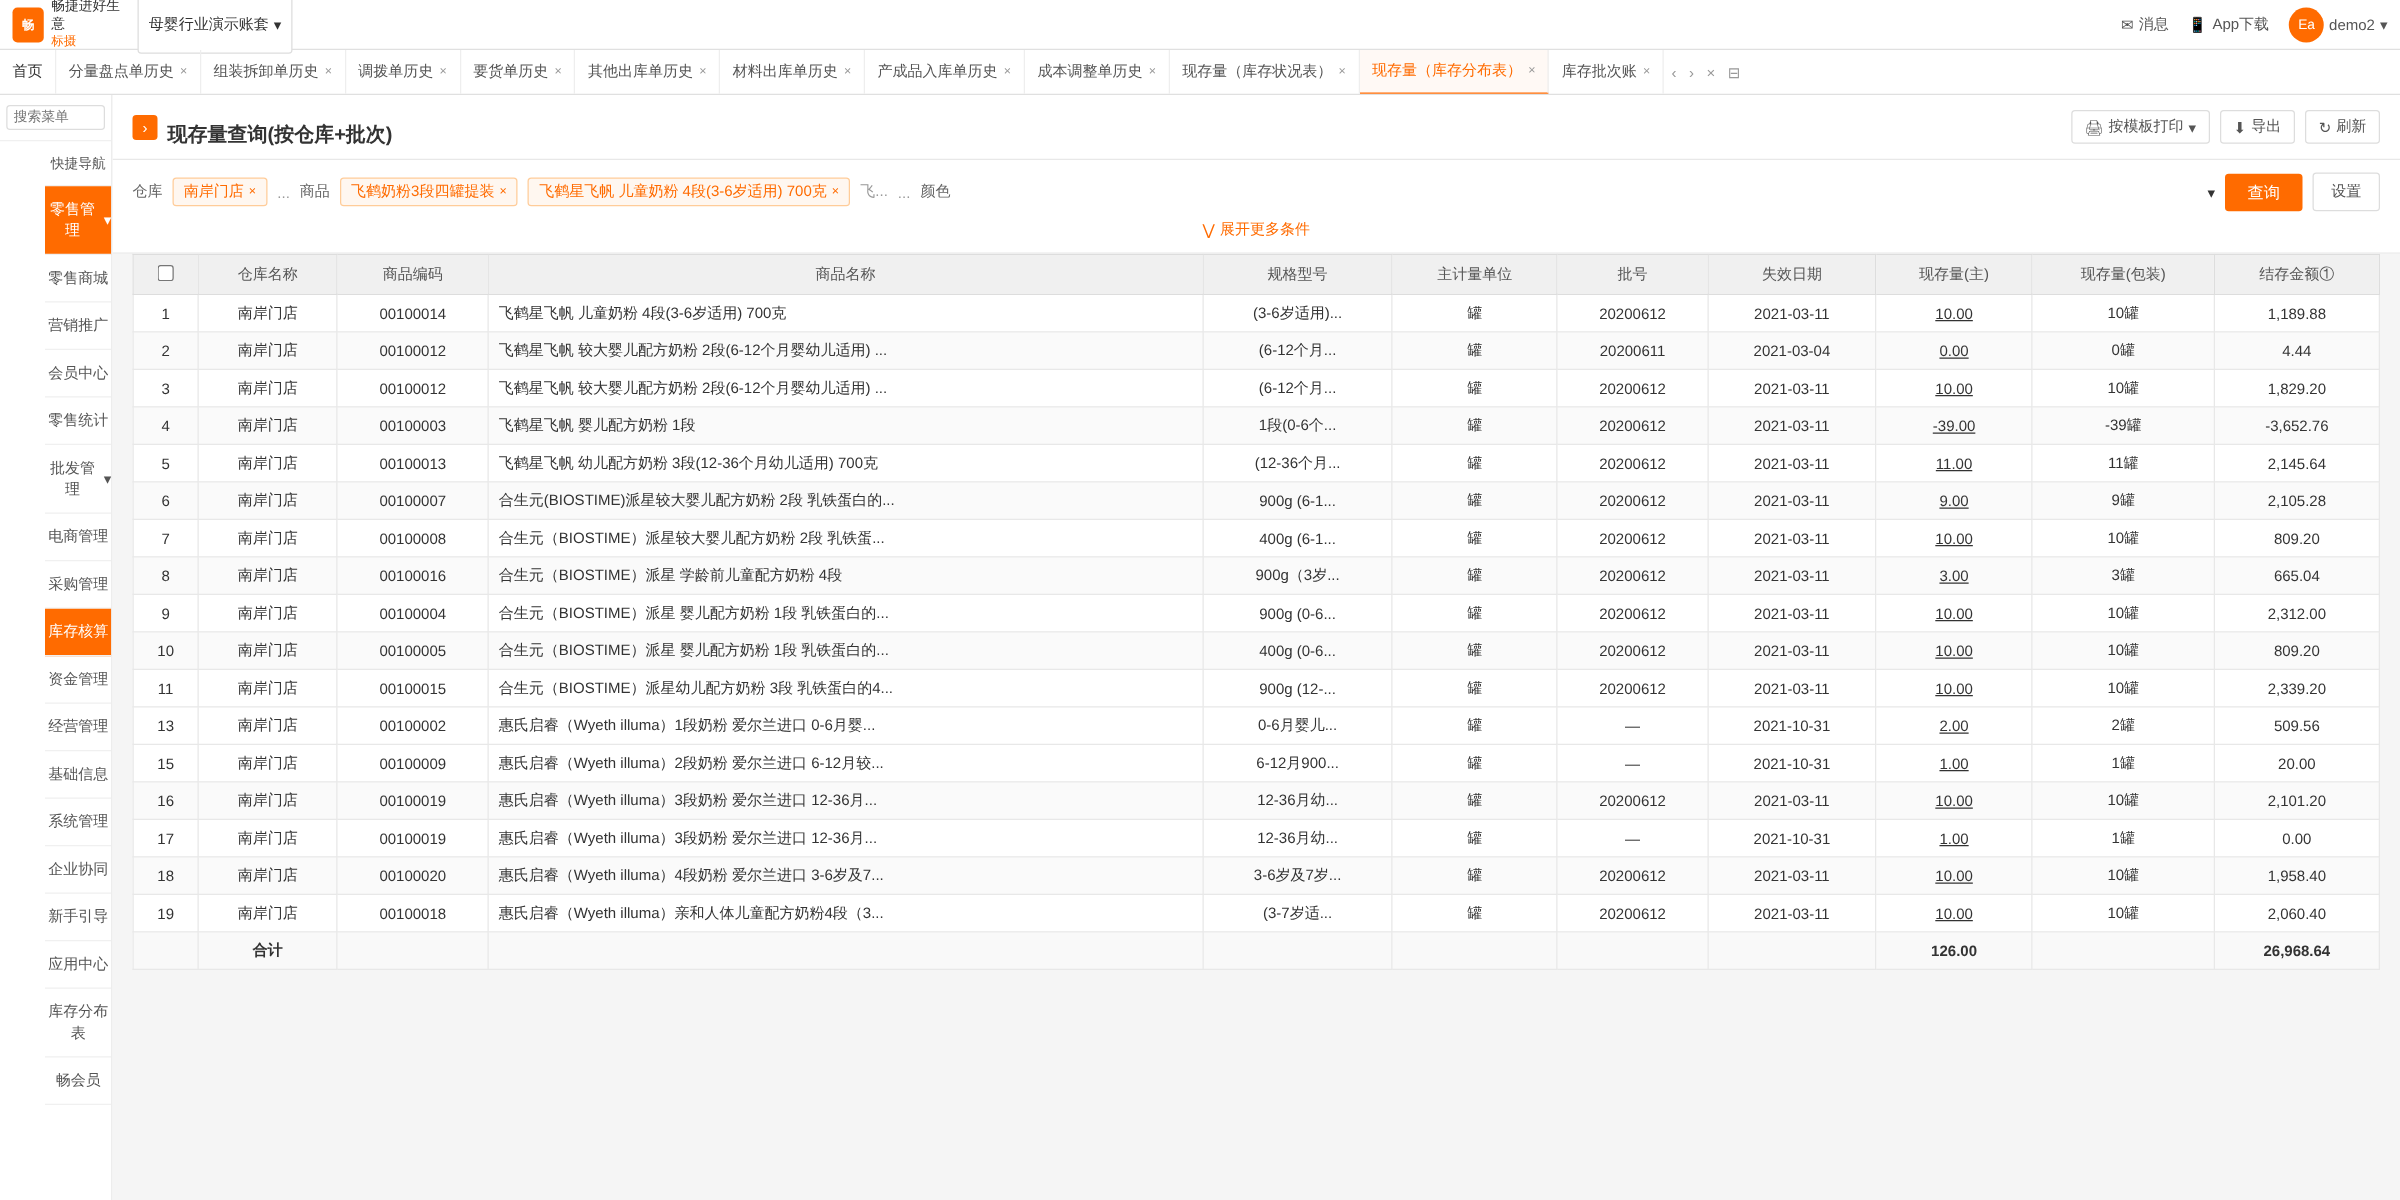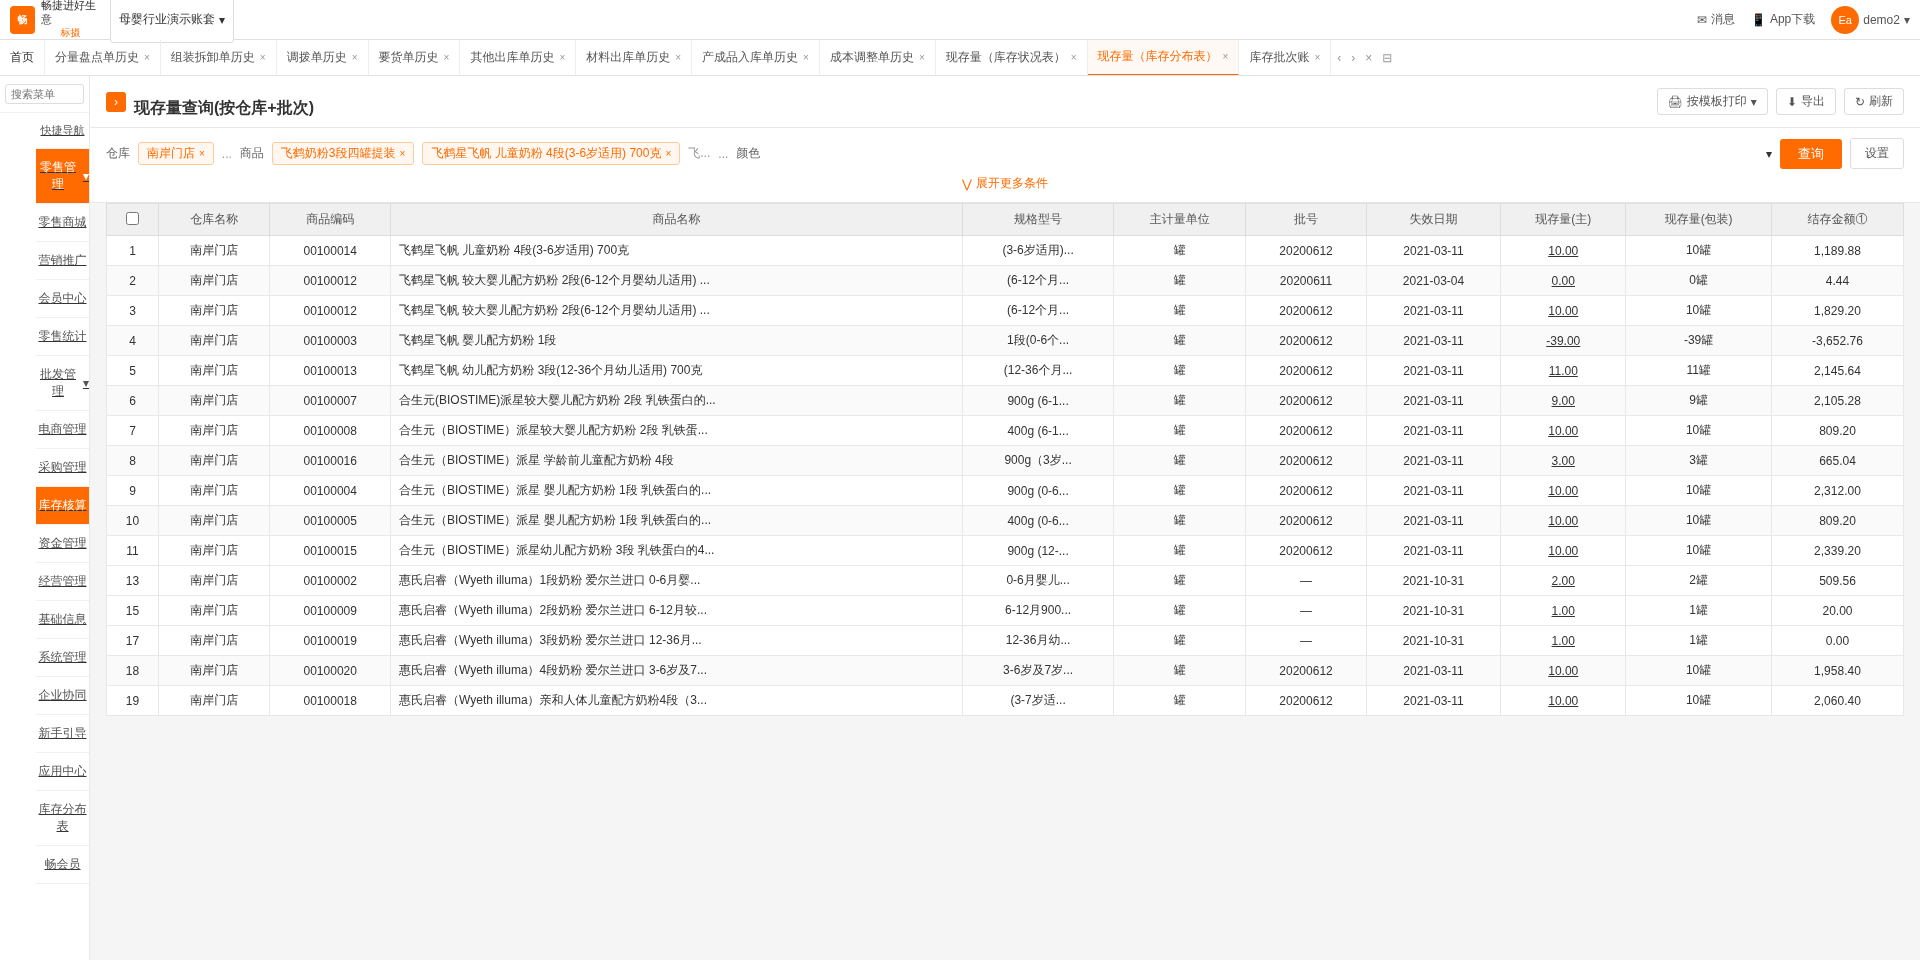--- a/index.html
+++ b/index.html
@@ -14,21 +14,21 @@
     .logo-area {
       display: flex; align-items: center; gap: 6px;
       width: 90px; min-width: 90px;
     }
     .logo-icon {
       width: 28px; height: 28px; background: #ff6b00;
       border-radius: 4px; display: flex; align-items: center;
       justify-content: center; color: #fff; font-size: 10px; font-weight: bold;
     }
     .logo-text { font-size: 11px; color: #333; line-height: 1.2; }
-    .label-tag { font-size: 10px; color: #ff6b00; text-align: center; }
+    .label-tag { font-size: 10px; color: #ff6b00; }
     .top-bar-select {
       display: flex; align-items: center; gap: 4px;
       border: 1px solid #ddd; border-radius: 3px; padding: 14px 8px;
       background: #fff; cursor: pointer; font-size: 12px;
     }
     .top-bar-right {
       margin-left: auto; display: flex; align-items: center; gap: 16px;
     }
     .top-bar-btn {
       display: flex; align-items: center; gap: 4px;
@@ -70,21 +70,21 @@
 
     
     .main-layout {
       display: flex; height: calc(960px - 76px);
     }
 
     
     .sidebar {
       width: 90px; min-width: 90px; background: #fff;
       border-right: 1px solid #e8e8e8; display: flex;
-      flex-direction: column; overflow-y: auto; text-decoration: underline;
+      flex-direction: column; overflow-y: auto;
     }
     .sidebar-item {
       display: flex; flex-direction: column; align-items: center;
       padding: 10px 0; cursor: pointer; font-size: 12px;
       color: #555; border-bottom: 1px solid #f0f0f0;
       text-align: center;
       margin-left: 36px;
     }
     .sidebar-item.active { background: #ff6b00; color: #fff; }
     .sidebar-search {
@@ -585,20 +585,33 @@
               <td>00100009</td>
               <td class="td-left">惠氏启睿（Wyeth illuma）2段奶粉 爱尔兰进口 6-12月较...</td>
               <td>6-12月900...</td>
               <td>罐</td>
               <td>—</td>
               <td>2021-10-31</td>
               <td class="td-link">1.00</td>
               <td>1罐</td>
               <td>20.00</td>
             </tr>
+            <tr class="alt">
+              <td>16</td>
+              <td>南岸门店</td>
+              <td>00100019</td>
+              <td class="td-left">惠氏启睿（Wyeth illuma）3段奶粉 爱尔兰进口 12-36月...</td>
+              <td>12-36月幼...</td>
+              <td>罐</td>
+              <td>20200612</td>
+              <td>2021-03-11</td>
+              <td class="td-link">10.00</td>
+              <td>10罐</td>
+              <td>2,101.20</td>
+            </tr>
             <tr>
               <td>17</td>
               <td>南岸门店</td>
               <td>00100019</td>
               <td class="td-left">惠氏启睿（Wyeth illuma）3段奶粉 爱尔兰进口 12-36月...</td>
               <td>12-36月幼...</td>
               <td>罐</td>
               <td>—</td>
               <td>2021-10-31</td>
               <td class="td-link">1.00</td>
@@ -624,18 +637,31 @@
               <td>00100018</td>
               <td class="td-left">惠氏启睿（Wyeth illuma）亲和人体儿童配方奶粉4段（3...</td>
               <td>(3-7岁适...</td>
               <td>罐</td>
               <td>20200612</td>
               <td>2021-03-11</td>
               <td class="td-link">10.00</td>
               <td>10罐</td>
               <td>2,060.40</td>
             </tr>
+            <tr class="footer-row">
+              <td></td>
+              <td>合计</td>
+              <td></td>
+              <td></td>
+              <td></td>
+              <td></td>
+              <td></td>
+              <td></td>
+              <td>126.00</td>
+              <td></td>
+              <td>26,968.64</td>
+            </tr>
           </tbody>
       </table>
     </div>
 
   </div>
 </div>
 
 </body></html>

